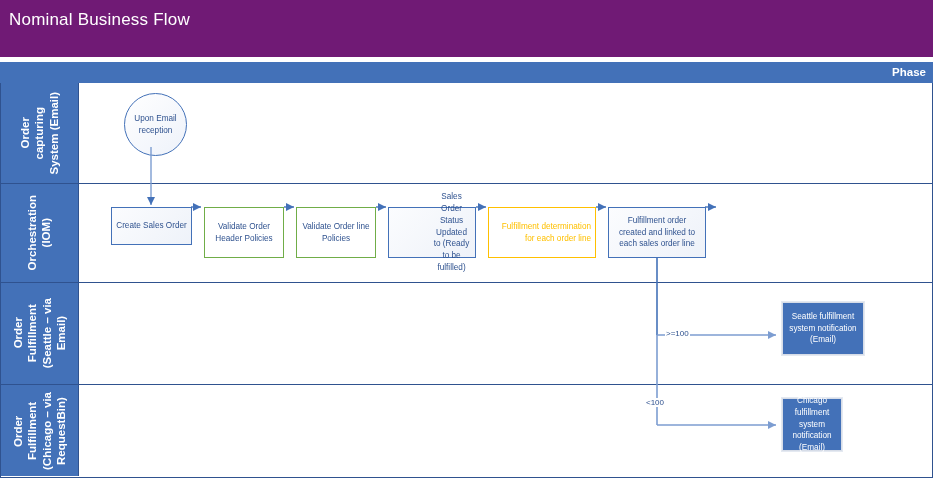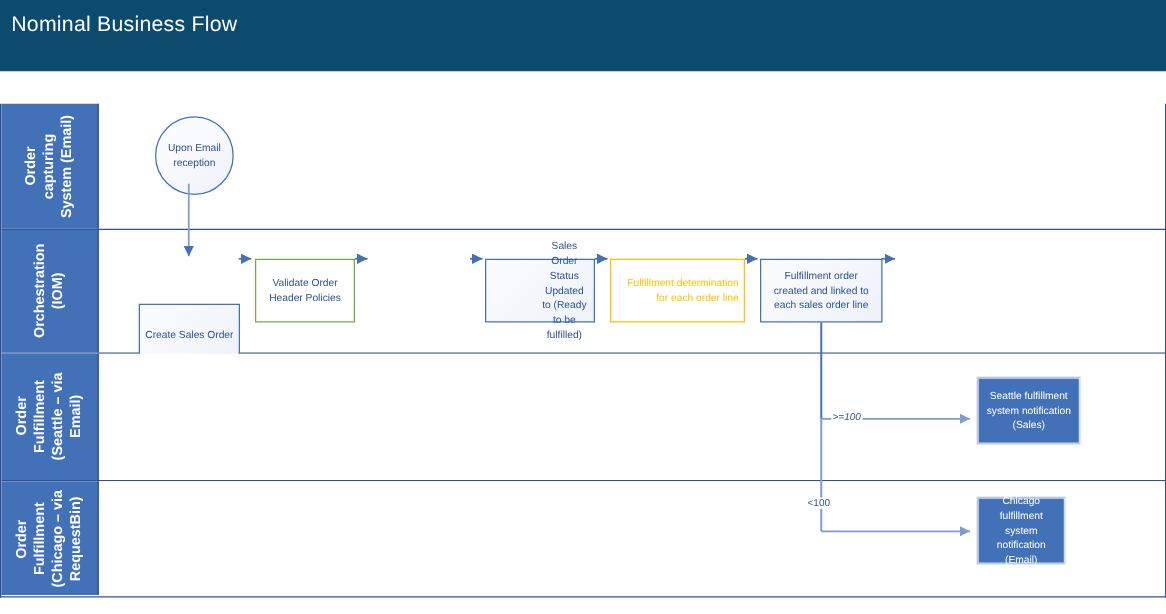--- a/index.html
+++ b/index.html
@@ -14,21 +14,21 @@
     height: 491px;
     background: #ffffff;
     overflow: hidden;
   }
 
   
   .title-bar {
     position: absolute;
     left: 0; top: 0;
     width: 933px; height: 57px;
-    background: #0c4a6e;
+    background: #701a75;
   }
   .title-text {
     position: absolute;
     left: 9px; top: 10px;
     font-size: 17px;
     color: #ffffff;
     letter-spacing: 0.2px;
     white-space: nowrap;
   }
 
@@ -162,20 +162,23 @@
 </style>
 </head>
 <body>
 
 <div id="canvas">
 
   <div class="title-bar">
     <div class="title-text">Nominal Business Flow</div>
   </div>
 
+  <div class="phase-bar">
+    <div class="phase-text">Phase</div>
+  </div>
 
   <div class="pool">
 
     <div class="lane" style="top:0px; height:101px;">
       <div class="lane-header">
         <div class="lane-label">Order
 capturing
 System (Email)</div>
       </div>
       <div class="lane-body">
@@ -185,28 +188,31 @@
       </div>
     </div>
 
     <div class="lane" style="top:101px; height:99px;">
       <div class="lane-header">
         <div class="lane-label">Orchestration
 (IOM)</div>
       </div>
       <div class="lane-body">
 
-        <div class="node blue-outline" style="left:31px; top:23px; width:81px; height:49px;margin-top:36px;">
+        <div class="node blue-outline" style="left:31px; top:23px; width:81px; height:38px;">
           <span>Create Sales Order</span>
         </div>
 
         <div class="node green-outline" style="left:124px; top:23px; width:80px; height:51px;">
           <span>Validate Order Header Policies</span>
         </div>
 
+        <div class="node green-outline" style="left:216px; top:23px; width:80px; height:51px;">
+          <span>Validate Order line Policies</span>
+        </div>
 
         <div class="node blue-outline" style="left:308px; top:23px; width:88px; height:51px;padding-left:43px;">
           <span>Sales Order Status Updated to (Ready to be fulfilled)</span>
         </div>
 
         <div class="node yellow-outline" style="left:408px; top:23px; width:108px; height:51px;text-align:right;">
           <span>Fulfillment determination for each order line</span>
         </div>
 
         <div class="node blue-outline" style="left:528px; top:23px; width:98px; height:51px;">
@@ -219,34 +225,34 @@
 
     <div class="lane" style="top:200px; height:102px;">
       <div class="lane-header">
         <div class="lane-label">Order
 Fulfillment
 (Seattle – via
 Email)</div>
       </div>
       <div class="lane-body">
         <div class="node blue-filled" style="left:702px; top:19px; width:82px; height:53px;">
-          <span>Seattle fulfillment system notification (Sales)</span>
+          <span>Seattle fulfillment system notification (Email)</span>
         </div>
       </div>
     </div>
 
     <div class="lane last" style="top:302px; height:91px;">
       <div class="lane-header">
         <div class="lane-label">Order
 Fulfillment
 (Chicago – via
 RequestBin)</div>
       </div>
       <div class="lane-body">
-        <div class="node blue-filled" style="left:702px; top:13px; width:70px; height:53px;justify-content:flex-end;">
+        <div class="node blue-filled" style="left:702px; top:13px; width:60px; height:53px;justify-content:flex-end;">
           <span>Chicago fulfillment system notification (Email)</span>
         </div>
       </div>
     </div>
 
   </div>
 
   <svg class="conn-svg" viewBox="0 0 933 491">
     <defs>
       <marker id="arrow" markerWidth="7" markerHeight="7" refX="6" refY="3" orient="auto">
@@ -272,16 +278,16 @@
     <path d="M705,207 L716,207" stroke="#4371B8" stroke-width="1.4" fill="none" marker-end="url(#arrow)"></path>
 
     <path d="M657,258 L657,335" stroke="#4371B8" stroke-width="1.6" fill="none"></path>
     <path d="M657,335 L657,425" stroke="#7C9DD1" stroke-width="1.6" fill="none"></path>
 
     <path d="M657,335 L776,335" stroke="#7C9DD1" stroke-width="1.4" fill="none" marker-end="url(#arrow-lt)"></path>
 
     <path d="M657,425 L776,425" stroke="#7C9DD1" stroke-width="1.4" fill="none" marker-end="url(#arrow-lt)"></path>
   </svg>
 
-  <div class="edge-label" style="left:665px; top:329px;font-style:italic;">&gt;=100</div>
+  <div class="edge-label" style="left:665px; top:329px;">&gt;=100</div>
   <div class="edge-label" style="left:645px; top:398px;">&lt;100</div>
 
 </div>
 
 </body></html>

